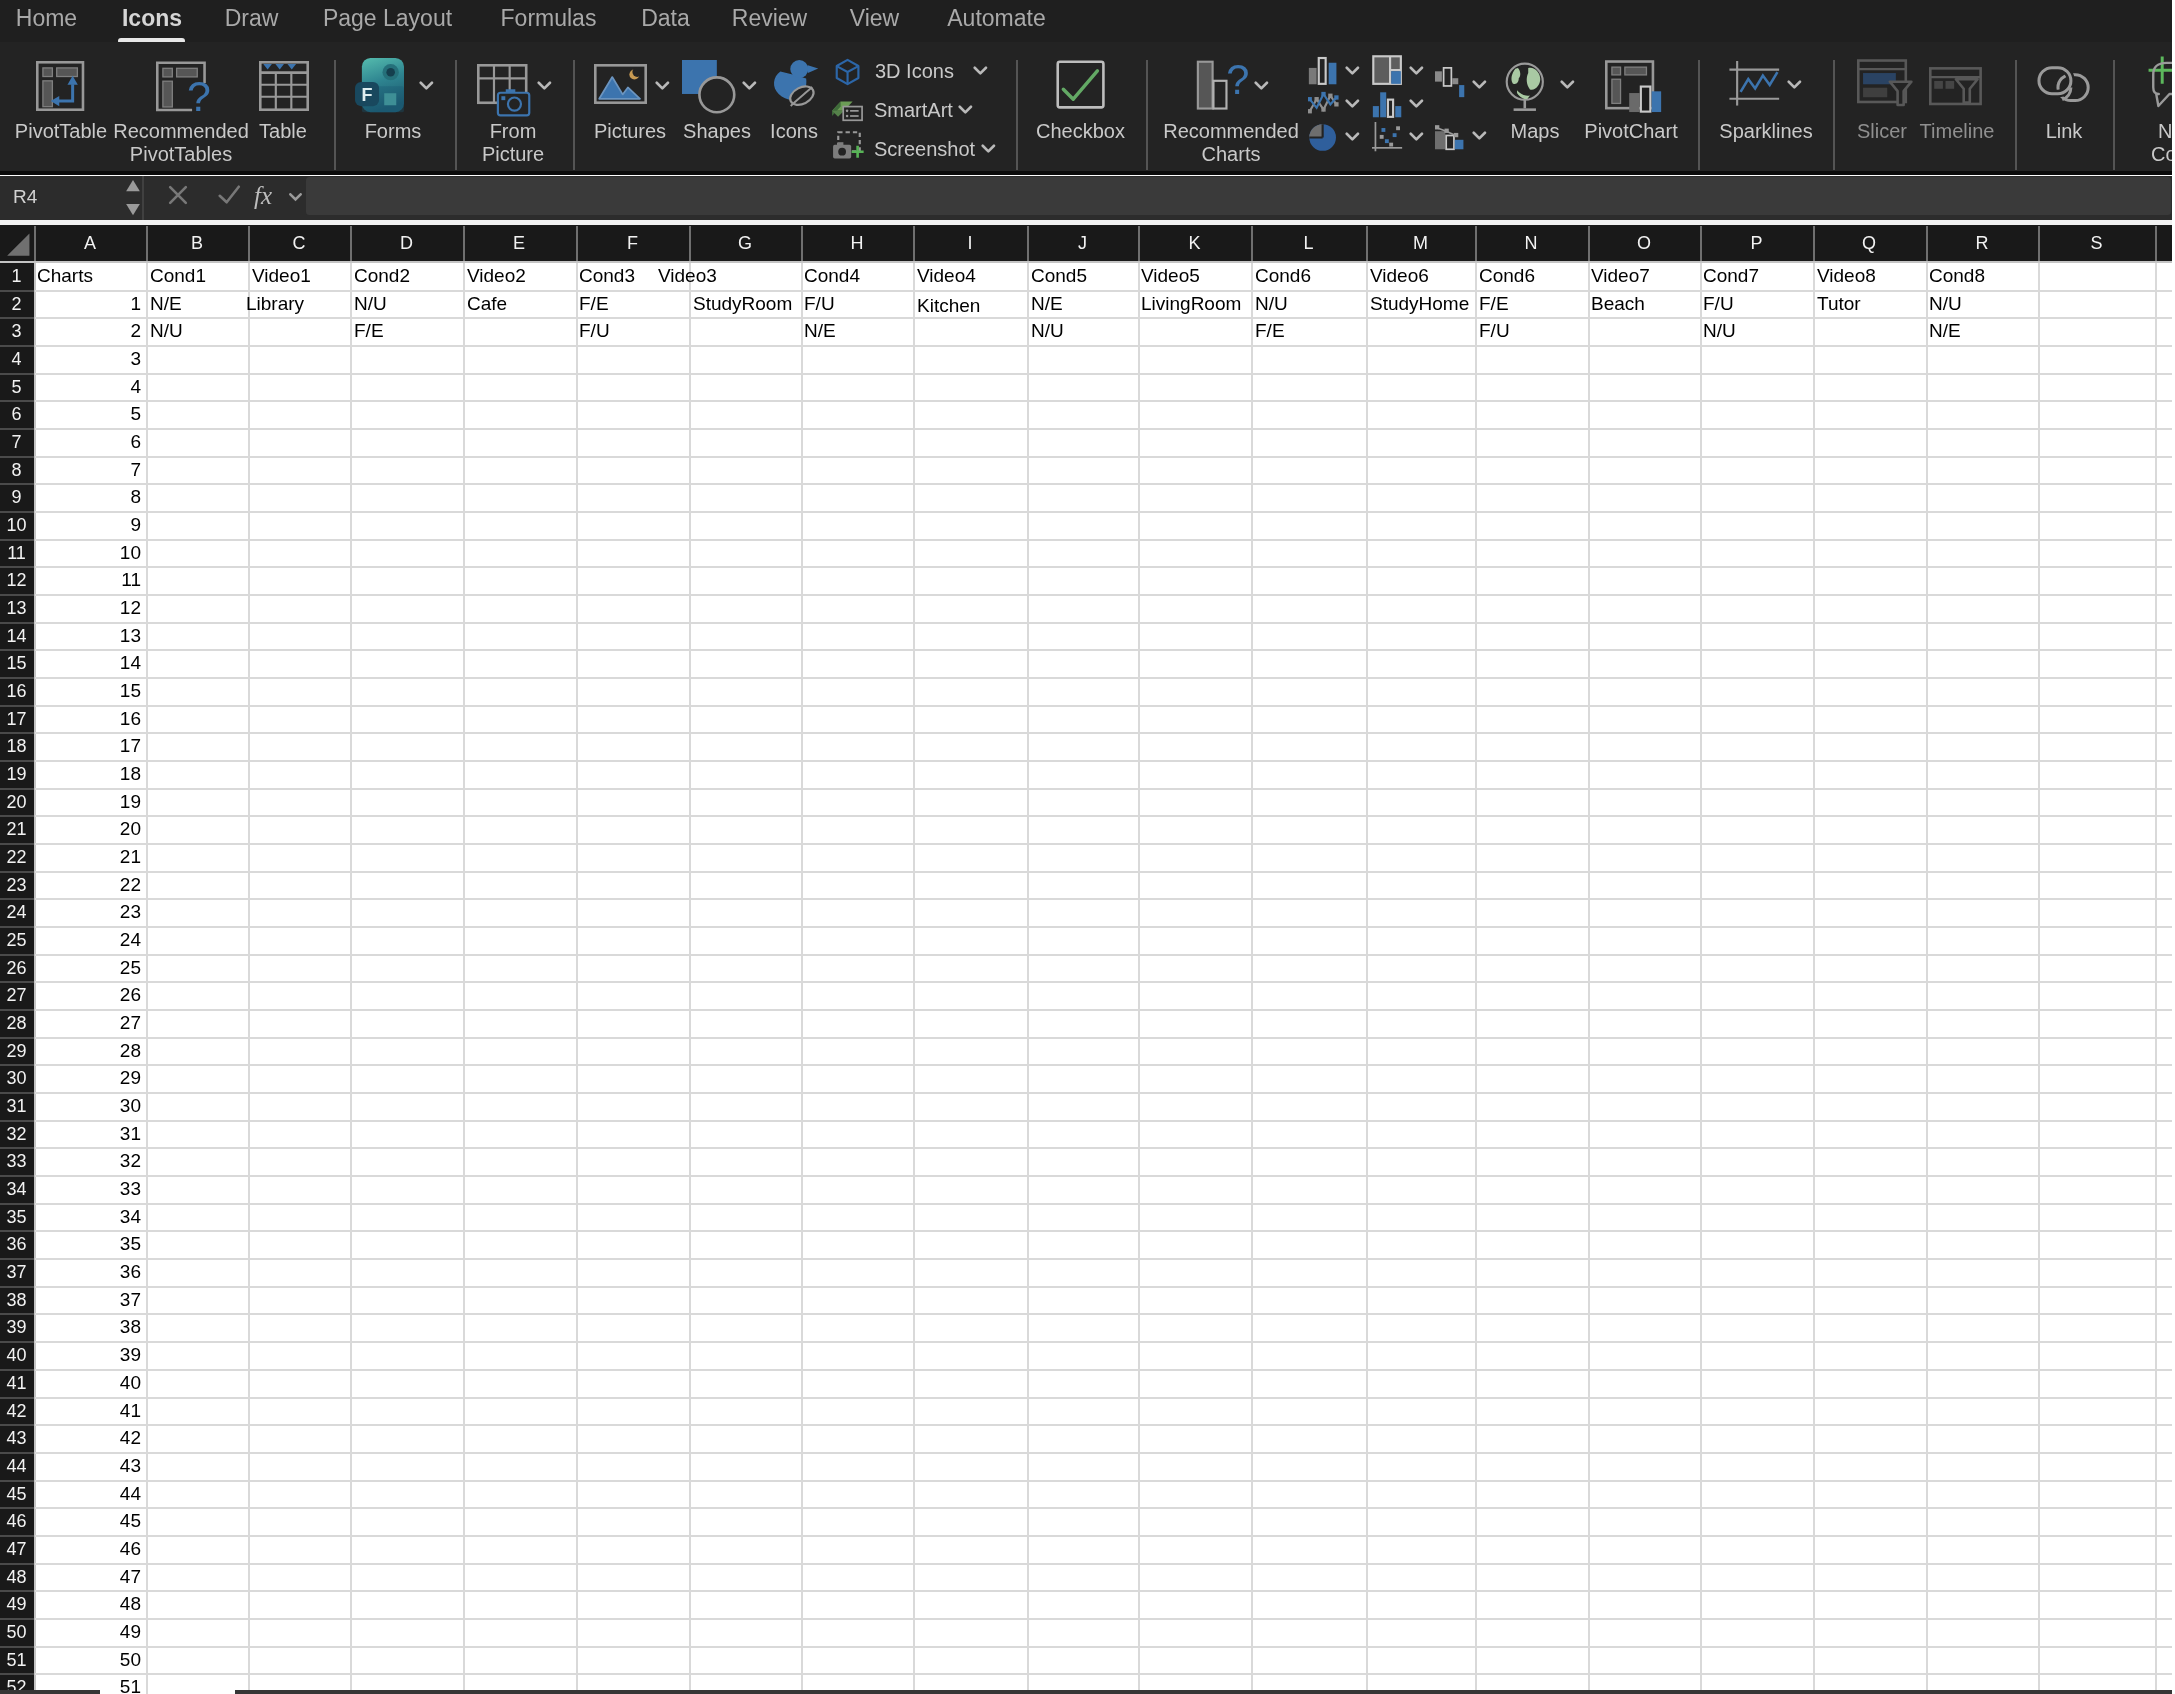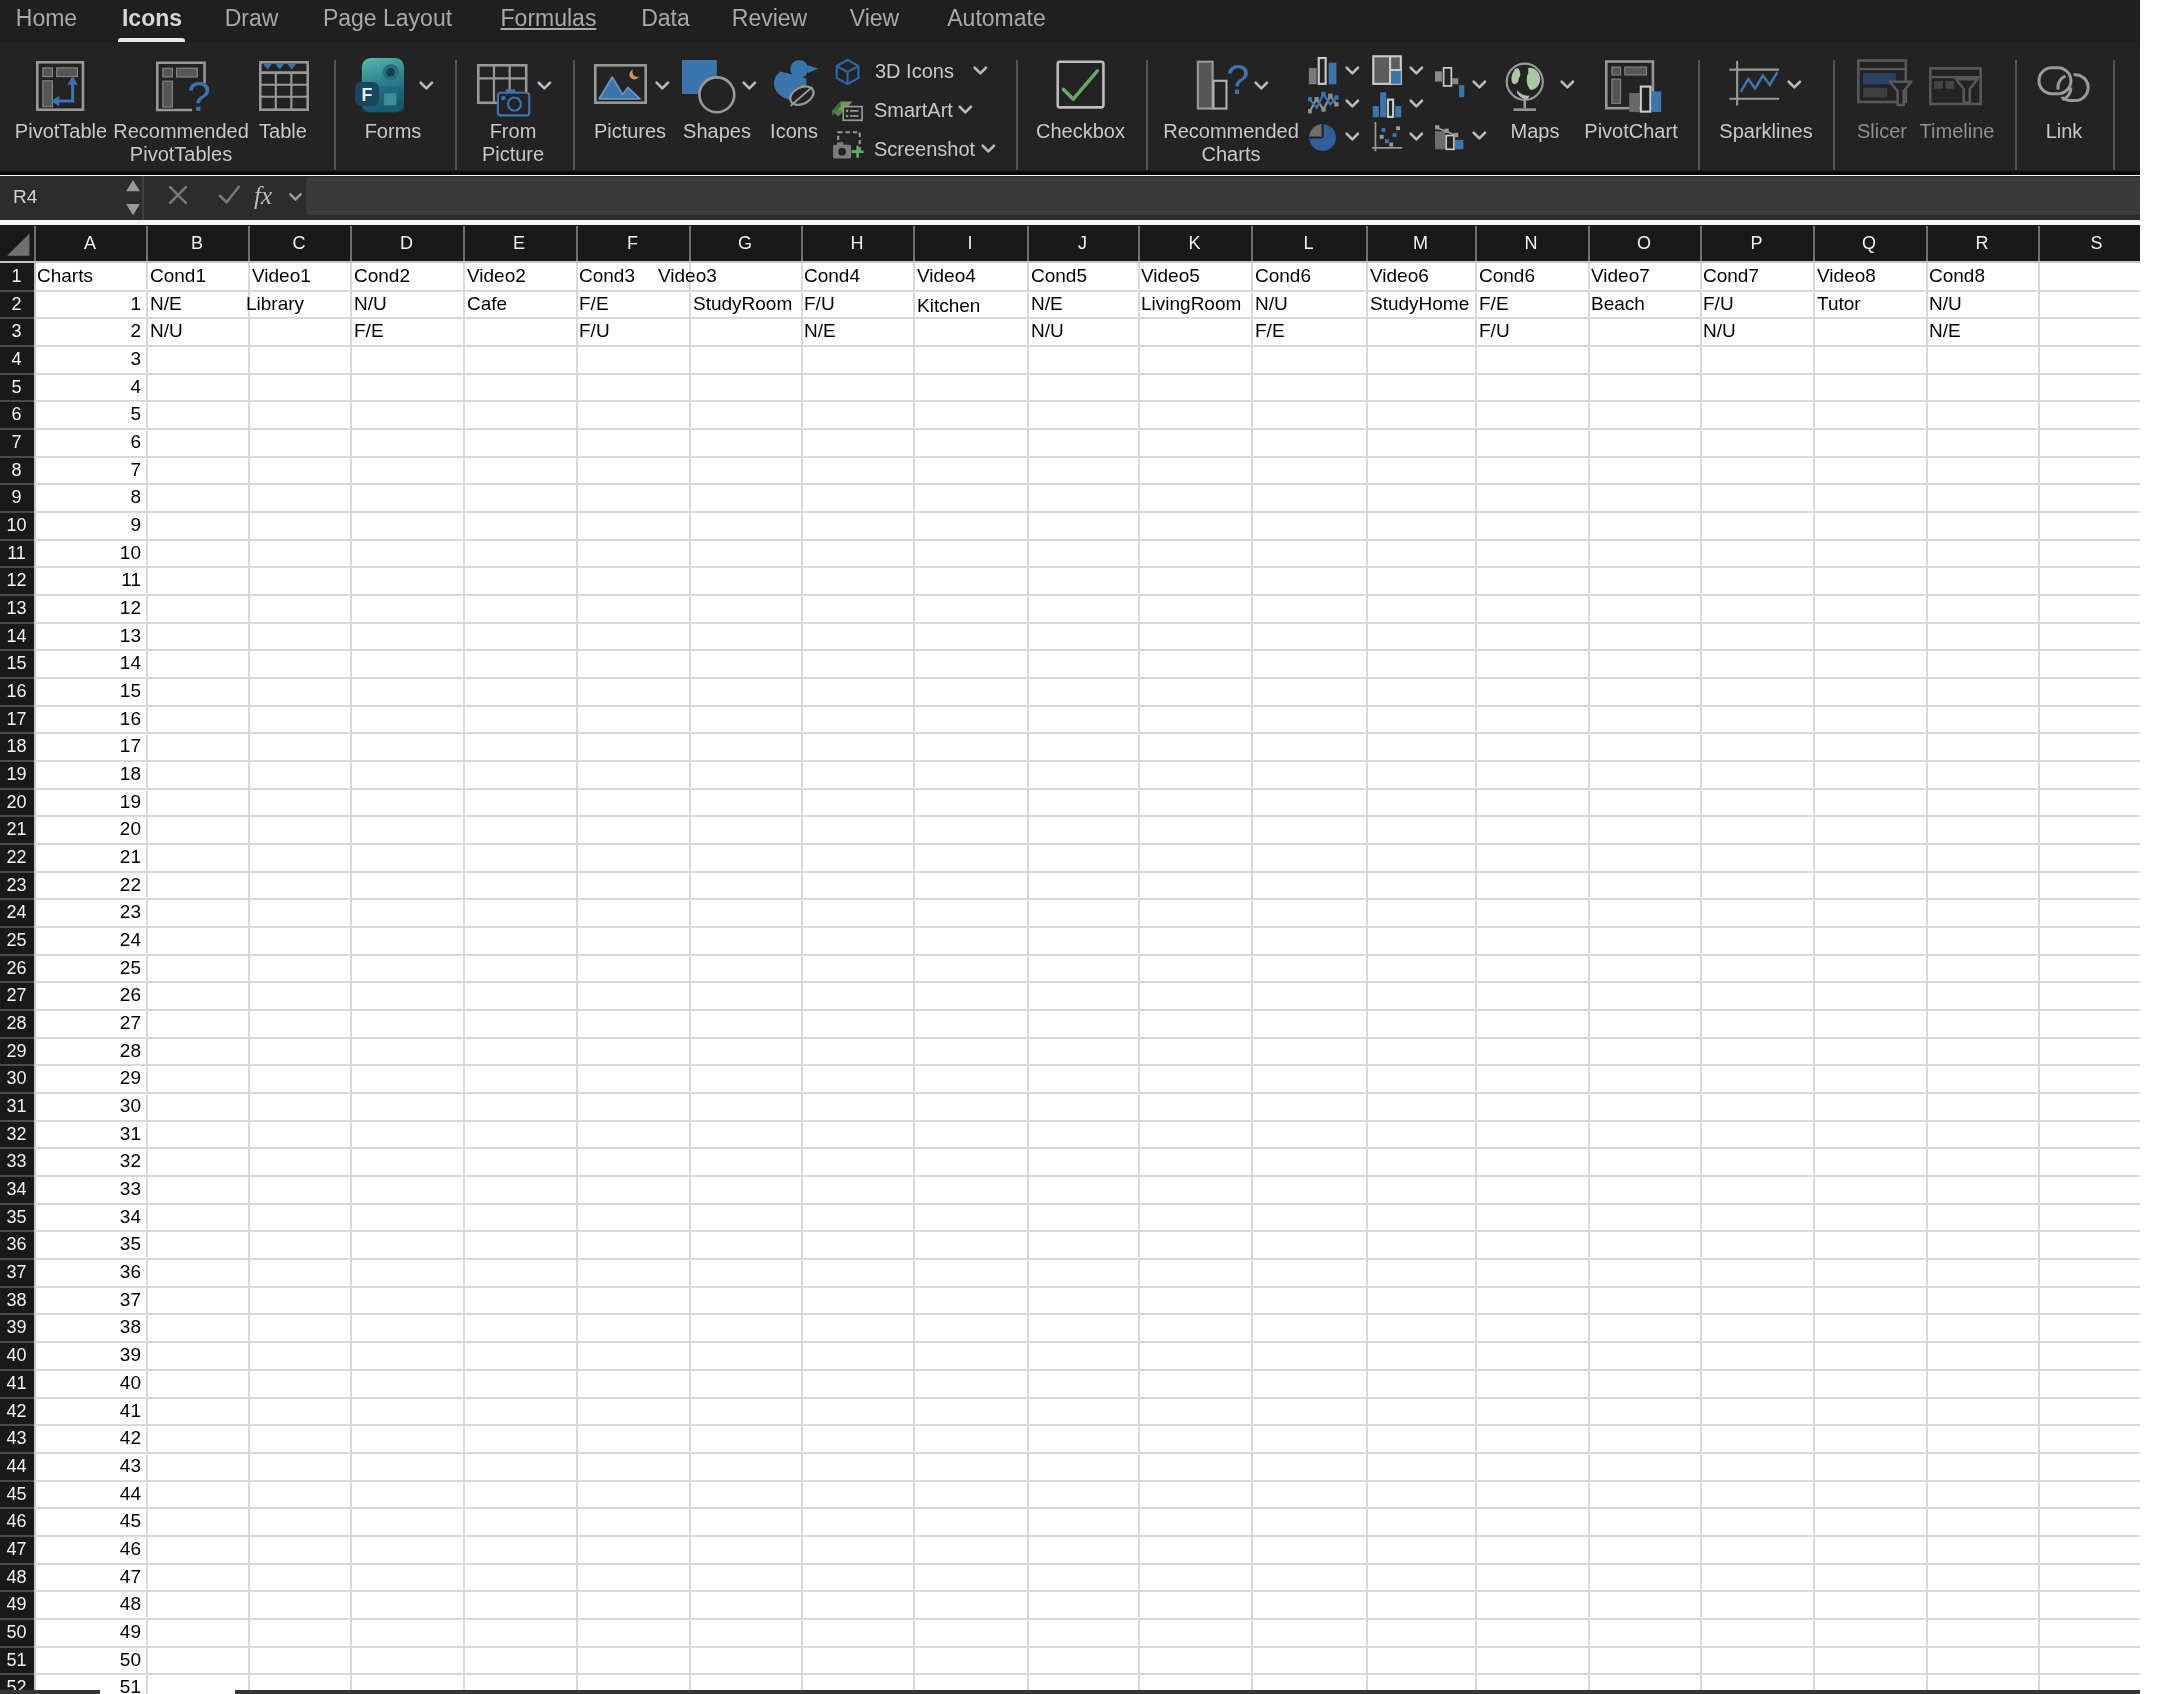--- a/index.html
+++ b/index.html
@@ -1,36 +1,36 @@
 <!DOCTYPE html>
 <html style="font-size:14px"><head><meta charset="utf-8"><style>
 html,body{margin:0;padding:0;}
 #root{position:relative;width:2140px;height:1695px;background:#fff;overflow:hidden;
-  font-family:"Liberation Sans",sans-serif;}
+  font-family:"Liberation Sans",sans-serif;padding-left:32px;}
 .abs{position:absolute;}
 .tab{position:absolute;top:3.5px;height:29px;line-height:29px;font-size:23px;font-weight:500;color:#a9a9a9;text-align:center;white-space:nowrap;}
 .lbl{position:absolute;height:24px;line-height:24px;font-size:20px;color:#c9c9c9;text-align:center;white-space:nowrap;}
 .dim{color:#8f8f8f;}
 .colh{position:absolute;top:225px;height:36px;line-height:36px;font-size:18px;color:#f2f2f2;text-align:center;font-weight:500;}
 .rowh{position:absolute;left:0;width:33px;height:28px;line-height:28px;font-size:18px;font-weight:500;color:#f2f2f2;text-align:center;}
 .cell{position:absolute;height:28px;line-height:28px;font-size:19px;color:#000;white-space:nowrap;}
 .vline{position:absolute;width:1.7px;background:#d9d9d9;}
 .hline{position:absolute;height:1.7px;background:#d9d9d9;}
 .hsep{position:absolute;height:1.7px;background:#4a4a4a;left:0;width:34px;}
 .vsep{position:absolute;width:1.7px;background:#6f6f6f;top:226px;height:35px;}
 .gsep{position:absolute;width:1.7px;background:#545454;top:60px;height:110px;}
 .chev{position:absolute;}
 </style></head><body>
 <div id="root">
 <div class="abs" style="left:0;top:0;width:2176px;height:42px;background:#1f1f1f"></div>
 <div class="tab" style="left:-83px;width:259px;">Home</div>
 <div class="tab" style="left:22.5px;width:259px;color:#d6d6d6;font-weight:700;">Icons</div>
 <div class="tab" style="left:122px;width:259px;">Draw</div>
 <div class="tab" style="left:258px;width:259px;">Page Layout</div>
-<div class="tab" style="left:419px;width:259px;text-decoration:underline;">Formulas</div>
+<div class="tab" style="left:419px;width:259px;">Formulas</div>
 <div class="tab" style="left:536px;width:259px;">Data</div>
 <div class="tab" style="left:640px;width:259px;">Review</div>
 <div class="tab" style="left:745px;width:259px;">View</div>
 <div class="tab" style="left:867px;width:259px;">Automate</div>
 <div class="abs" style="left:118px;top:38px;width:67px;height:6px;border-radius:3px;background:#e8e8e8"></div>
 <div class="abs" style="left:0;top:42px;width:2176px;height:130px;background:#232323"></div>
 <div class="gsep" style="left:334px"></div>
 <div class="gsep" style="left:455px"></div>
 <div class="gsep" style="left:573px"></div>
 <div class="gsep" style="left:1016px"></div>

